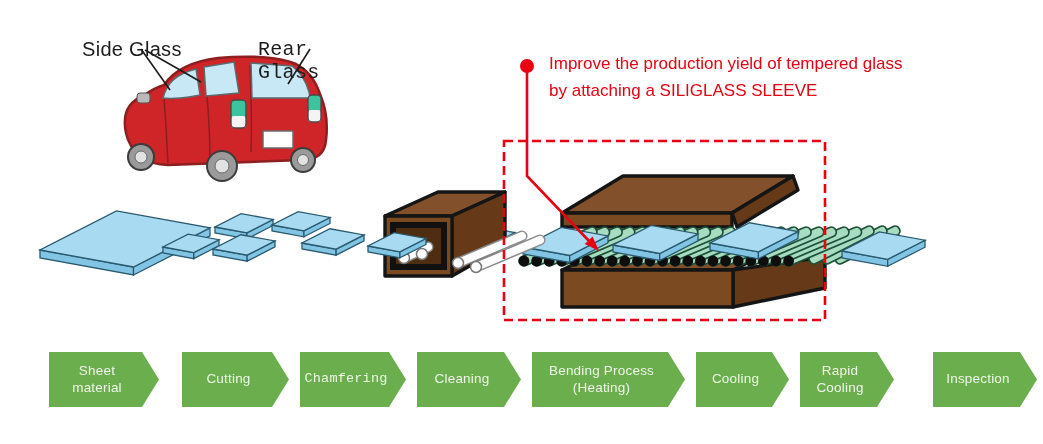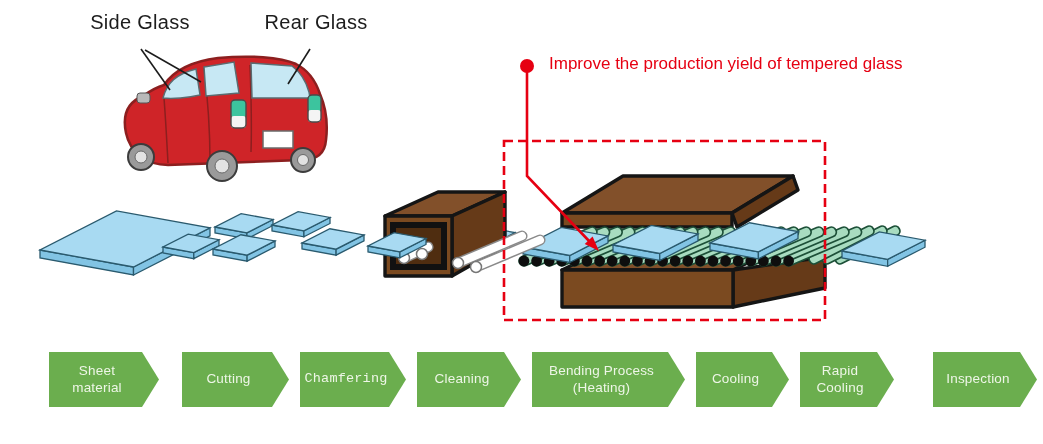--- a/index.html
+++ b/index.html
@@ -38,24 +38,24 @@
   .wcyl-in{stroke:#ffffff;stroke-width:8;stroke-linecap:round;fill:none;}
   .dot{fill:#0e0e0e;}
   .wdot{fill:#ffffff;stroke:#777;stroke-width:1.5;}
 
   
   .hl-box{fill:none;stroke:var(--annotation-red,#e60012);stroke-width:2.6;stroke-dasharray:9 5;}
   .red-line{stroke:var(--annotation-red,#e60012);stroke-width:2.6;fill:none;}
   .red-fill{fill:var(--annotation-red,#e60012);}
 
   
-  .car-label{position:absolute;top:11px;width:116px;text-align:center;font-size:20px;
+  .car-label{position:absolute;top:38px;width:116px;font-size:20px;
              color:#1d1d1d;letter-spacing:0.3px;}
   #side-glass-label{left:82px;}
-  #rear-glass-label{left:258px;}
+  #rear-glass-label{left:258px;font-family:Liberation Mono, monospace;}
 
   .annotation{position:absolute;left:549px;top:50px;width:475px;
               color:var(--annotation-red,#e60012);font-size:17px;line-height:27px;}
 
   .flow{position:absolute;left:49px;top:352px;display:flex;gap:11px;}
   .step{height:55px;display:flex;align-items:center;justify-content:center;text-align:center;
         background:var(--arrow-green,#6bae4e);color:#eef6e7;font-size:13.5px;line-height:1.22;
         letter-spacing:0.2px;box-sizing:border-box;padding:2px 21px 2px 7px;flex:0 0 auto;
         clip-path:polygon(0 0, calc(100% - 17px) 0, 100% 50%, calc(100% - 17px) 100%, 0 100%);}
   .step:nth-child(1){width:110px;}
@@ -266,20 +266,21 @@
       <polyline class="red-line" points="527,66 527,176 590,242"></polyline>
       <polygon class="red-fill" points="599,251 592.6,236.4 584.7,244"></polygon>
     </g>
   </svg>
 
   <div class="car-label" id="side-glass-label">Side Glass</div>
   <div class="car-label" id="rear-glass-label">Rear Glass</div>
 
   <div class="annotation">
     <div>Improve the production yield of tempered glass</div>
+    <div>by attaching a SILIGLASS SLEEVE</div>
   </div>
 
   <div class="flow">
     <div class="step">
         <span>Sheet material</span>
       </div>
     <div class="step">
         <span>Cutting</span>
       </div>
     <div class="step">

